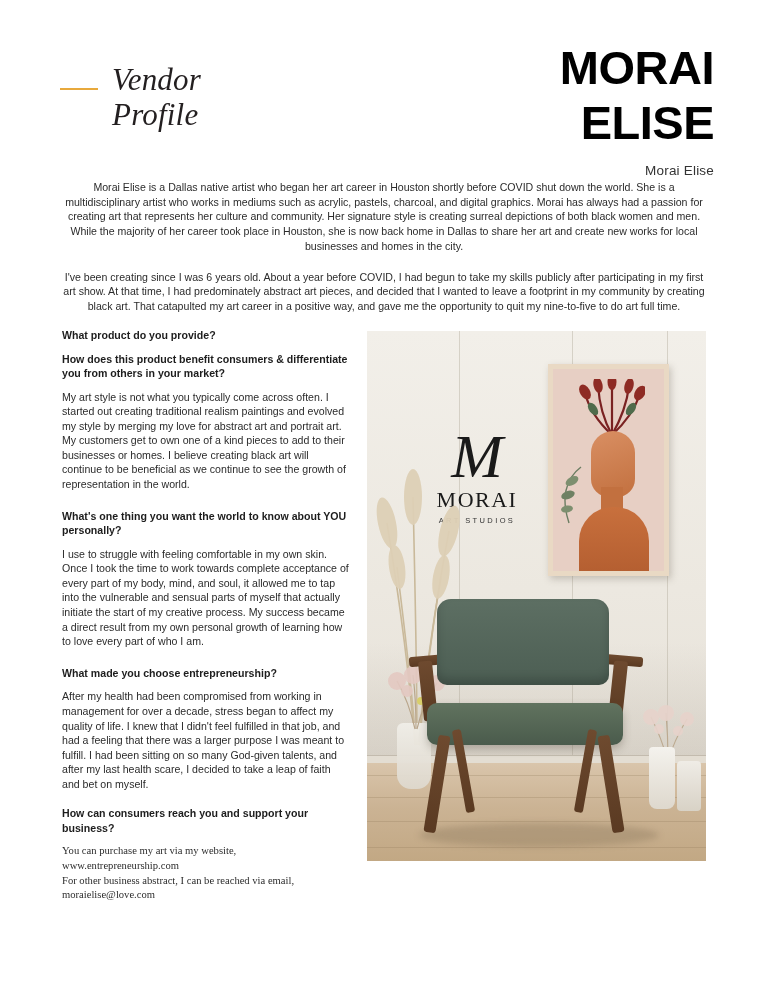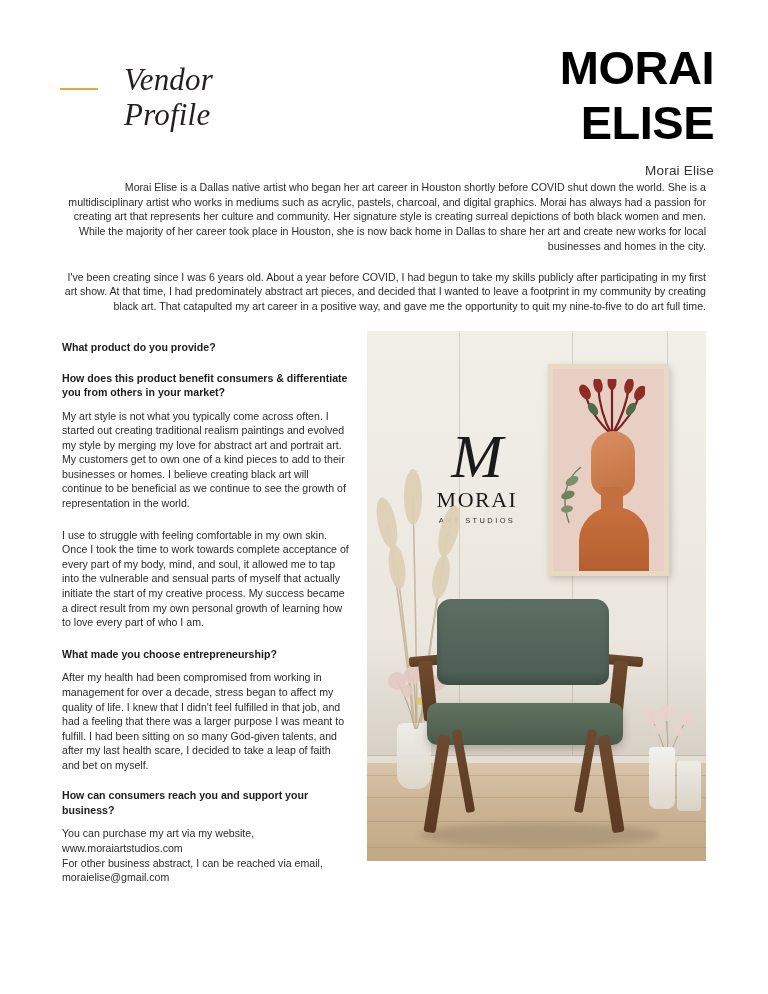--- a/index.html
+++ b/index.html
@@ -41,21 +41,21 @@
   .vp-rule {
     position: absolute;
     left: 0;
     top: 26px;
     width: 38px;
     height: 2px;
     background: #e8a93c;
   }
   .vp-text {
     position: absolute;
-    left: 64px;
+    left: 52px;
     top: 0;
     font-family: "Liberation Serif", serif;
     font-style: italic;
     font-size: 31px;
     line-height: 35px;
     color: #231f20;
     letter-spacing: 0.2px;
     width: 230px;
   }
 
@@ -89,51 +89,52 @@
     position: absolute;
     left: 62px;
     top: 180px;
     width: 644px;
   }
   .intro p {
     margin: 0 0 16px 0;
     font-size: 10.6px;
     line-height: 14.7px;
     color: #2b2b2b;
-    text-align: right;
+    text-align: center;
   }
 
   
   .qa-col {
     position: absolute;
     left: 62px;
     top: 324px;
     width: 288px;
   }
   .q {
     font-size: 10.6px;
     font-weight: bold;
     line-height: 14.5px;
     color: #1d1d1d;
-    margin: 16px 0 9px 0;
+    margin: 4px 0 9px 0;
   }
   .a {
     font-size: 10.6px;
     line-height: 14.6px;
     color: #2b2b2b;
     margin: 0 0 17px 0;
   }
   .a.tight {
     margin-bottom: 15px;
   }
   .contact-lines {
     font-size: 10.6px;
     line-height: 14.6px;
     color: #2b2b2b;
     margin: 0;
+    font-family: Liberation Serif, serif;
   }
 
   
   .photo {
     position: absolute;
     left: 367px;
     top: 331px;
     width: 339px;
     height: 530px;
     overflow: hidden;
@@ -359,31 +360,32 @@
     <p>Morai Elise is a Dallas native artist who began her art career in Houston shortly before COVID shut down the world. She is a multidisciplinary artist who works in mediums such as acrylic, pastels, charcoal, and digital graphics. Morai has always had a passion for creating art that represents her culture and community. Her signature style is creating surreal depictions of both black women and men. While the majority of her career took place in Houston, she is now back home in Dallas to share her art and create new works for local businesses and homes in the city.</p>
     <p>I've been creating since I was 6 years old. About a year before COVID, I had begun to take my skills publicly after participating in my first art show. At that time, I had predominately abstract art pieces, and decided that I wanted to leave a footprint in my community by creating black art. That catapulted my art career in a positive way, and gave me the opportunity to quit my nine-to-five to do art full time.</p>
   </div>
 
   <div class="qa-col">
     <p class="q">What product do you provide?</p>
 
     <p class="q">How does this product benefit consumers &amp; differentiate you from others in your market?</p>
     <p class="a">My art style is not what you typically come across often. I started out creating traditional realism paintings and evolved my style by merging my love for abstract art and portrait art. My customers get to own one of a kind pieces to add to their businesses or homes. I believe creating black art will continue to be beneficial as we continue to see the growth of representation in the world.</p>
 
+    <p class="q">What's one thing you want the world to know about YOU personally?</p>
     <p class="a">I use to struggle with feeling comfortable in my own skin. Once I took the time to work towards complete acceptance of every part of my body, mind, and soul, it allowed me to tap into the vulnerable and sensual parts of myself that actually initiate the start of my creative process. My success became a direct result from my own personal growth of learning how to love every part of who I am.</p>
 
     <p class="q">What made you choose entrepreneurship?</p>
     <p class="a tight">After my health had been compromised from working in management for over a decade, stress began to affect my quality of life. I knew that I didn't feel fulfilled in that job, and had a feeling that there was a larger purpose I was meant to fulfill. I had been sitting on so many God-given talents, and after my last health scare, I decided to take a leap of faith and bet on myself.</p>
 
     <p class="q">How can consumers reach you and support your business?</p>
     <p class="contact-lines">
       <span>You can purchase my art via my website,</span><br>
-      <span>www.moraiartstudios.com</span><br>
+      <span>www.entrepreneurship.com</span><br>
       <span>For other business abstract, I can be reached via email,</span><br>
-      <span>moraielise@gmail.com</span>
+      <span>moraielise@love.com</span>
     </p>
   </div>
 
   <div class="photo">
     <div class="photo-inner">
 
       <div class="wall">
         <div class="wall-panel p1"></div>
         <div class="wall-panel p2"></div>
         <div class="wall-panel p3"></div>

